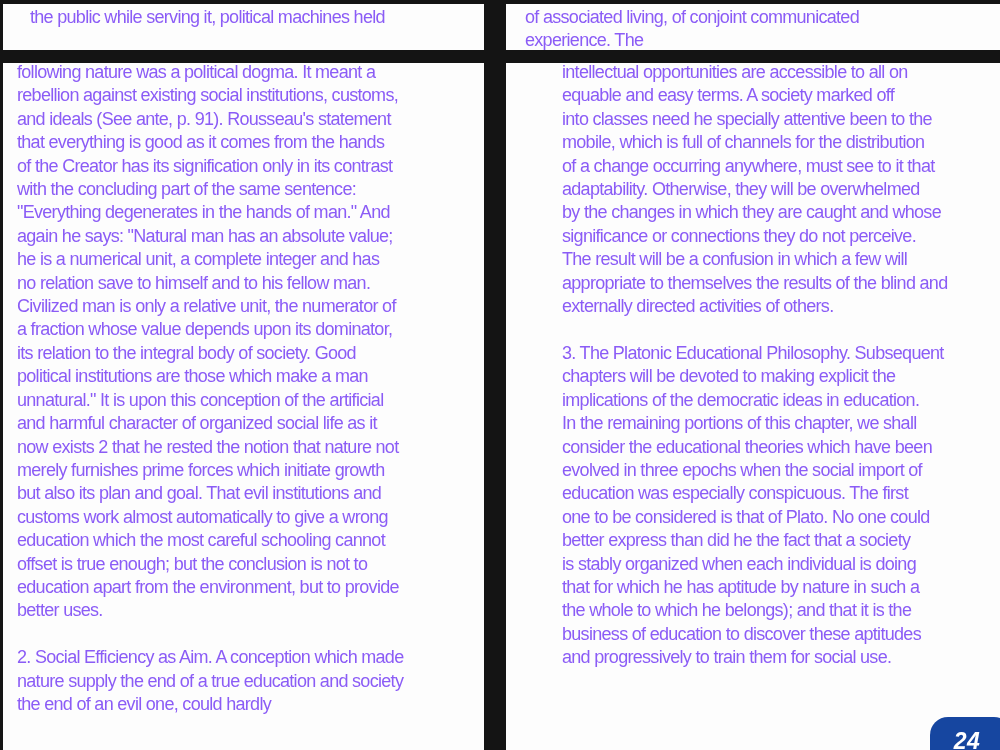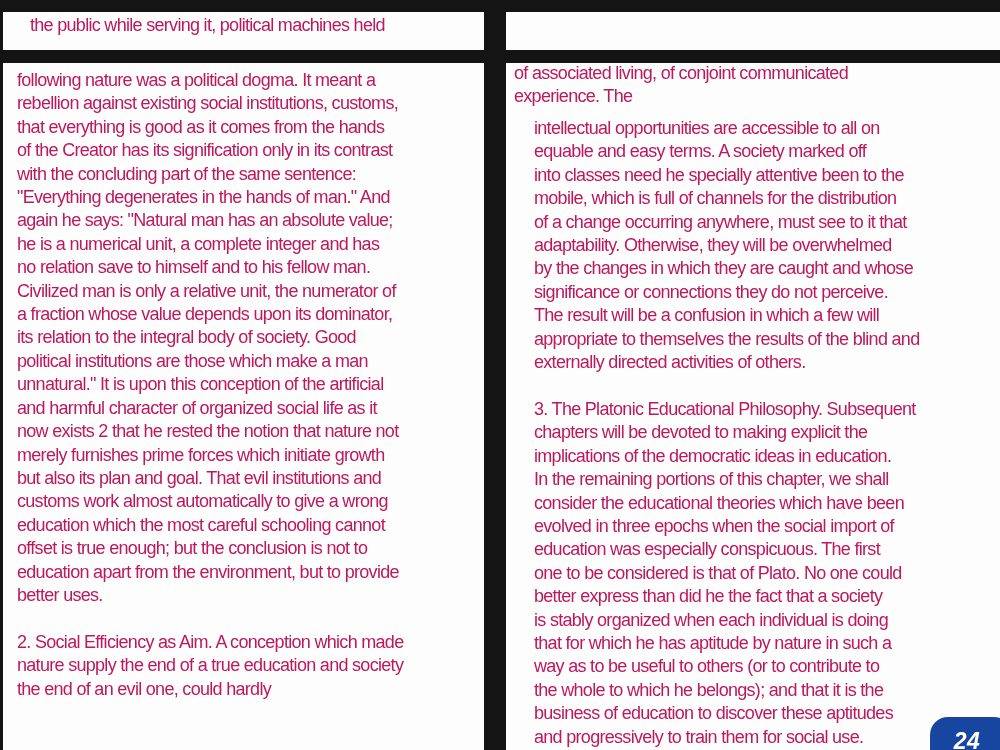--- a/index.html
+++ b/index.html
@@ -12,24 +12,24 @@
     font-family: "Liberation Sans", sans-serif;
   }
   .reader {
     position: relative;
     width: 1000px;
     height: 750px;
     background: #141414;
   }
   .page {
     position: absolute;
-    top: 12px;
+    top: 4px;
     bottom: 0;
     background: #fdfdfd;
-    color: #be185d;
+    color: #8b5cf6;
     overflow: hidden;
   }
   .page-left  { left: 3px;  width: 481px; }
   .page-right { left: 506px; right: 0; }
 
   .hdiv {
     position: absolute;
     left: 0; top: 50px;
     width: 1000px; height: 13px;
     background: #141414;
@@ -43,29 +43,29 @@
     z-index: 2;
   }
 
   .strip {
     height: 50px;
     overflow: hidden;
     padding-top: 2px;
     box-sizing: border-box;
   }
   .strip-left  { padding-left: 27px; }
-  .strip-right { padding-left: 8px; margin-top: 48px; }
+  .strip-right { padding-left: 19px; }
 
   .main {
     padding: 7px 4px 0 14px;
     overflow: hidden;
     height: 680px;
     box-sizing: border-box;
   }
-  .page-right .main { padding-left: 28px; }
+  .page-right .main { padding-left: 16px; margin-left: 40px; }
 
   .tl {
     white-space: pre;
     font-size: 18px;
     line-height: 23.4px;
     letter-spacing: -0.7px;
   }
 
   .page-badge {
     position: absolute;
@@ -95,20 +95,21 @@
 
 <div class="reader">
 
   <section class="page page-left">
     <div class="strip strip-left">
         <div class="tl">the public while serving it, political machines held</div>
       </div>
     <div class="main">
         <div class="tl">following nature was a political dogma. It meant a</div>
         <div class="tl">rebellion against existing social institutions, customs,</div>
+        <div class="tl">and ideals (See ante, p. 91). Rousseau's statement</div>
         <div class="tl">that everything is good as it comes from the hands</div>
         <div class="tl">of the Creator has its signification only in its contrast</div>
         <div class="tl">with the concluding part of the same sentence:</div>
         <div class="tl">"Everything degenerates in the hands of man." And</div>
         <div class="tl">again he says: "Natural man has an absolute value;</div>
         <div class="tl">he is a numerical unit, a complete integer and has</div>
         <div class="tl">no relation save to himself and to his fellow man.</div>
         <div class="tl">Civilized man is only a relative unit, the numerator of</div>
         <div class="tl">a fraction whose value depends upon its dominator,</div>
         <div class="tl">its relation to the integral body of society. Good</div>
@@ -152,21 +153,20 @@
         <div class="tl">chapters will be devoted to making explicit the</div>
         <div class="tl">implications of the democratic ideas in education.</div>
         <div class="tl">In the remaining portions of this chapter, we shall</div>
         <div class="tl">consider the educational theories which have been</div>
         <div class="tl">evolved in three epochs when the social import of</div>
         <div class="tl">education was especially conspicuous. The first</div>
         <div class="tl">one to be considered is that of Plato. No one could</div>
         <div class="tl">better express than did he the fact that a society</div>
         <div class="tl">is stably organized when each individual is doing</div>
         <div class="tl">that for which he has aptitude by nature in such a</div>
-        <div class="tl">way as to be useful to others (or to contribute to</div>
         <div class="tl">the whole to which he belongs); and that it is the</div>
         <div class="tl">business of education to discover these aptitudes</div>
         <div class="tl">and progressively to train them for social use.</div>
       </div>
   </section>
 
   <div class="vdiv"></div>
   <div class="hdiv"></div>
 
   <div class="page-badge" style="background-color: rgb(22, 70, 160);">

